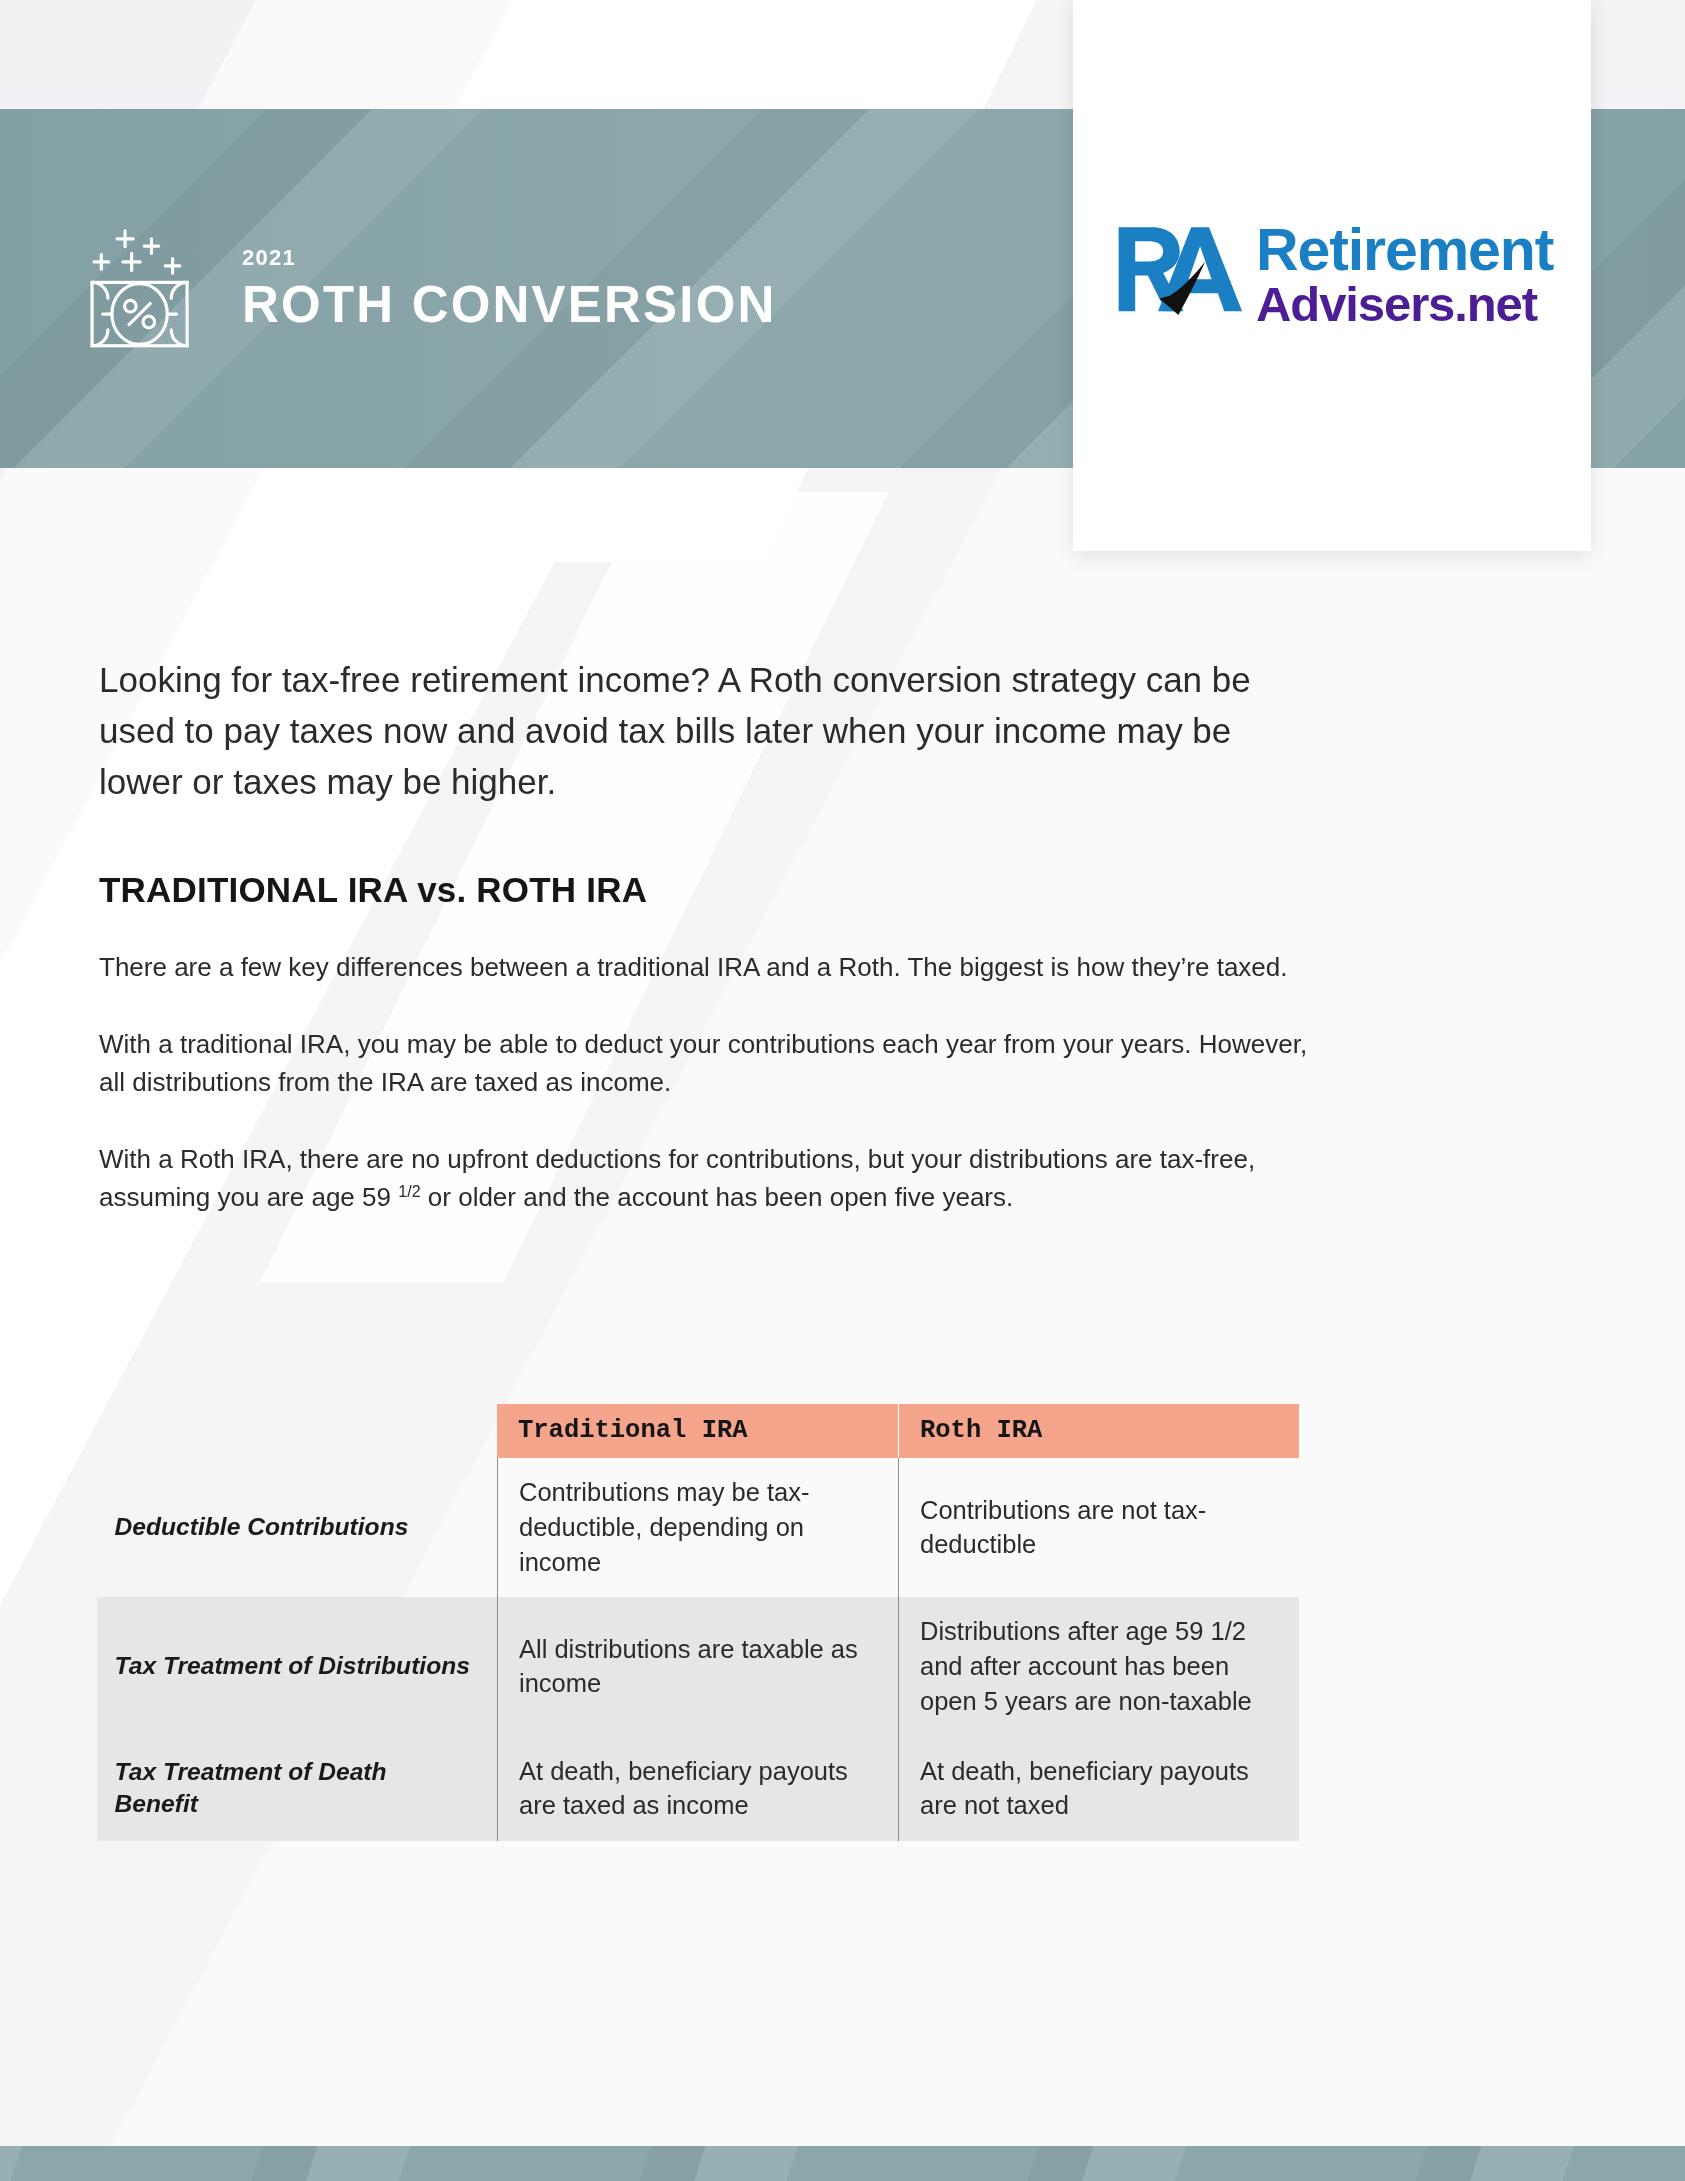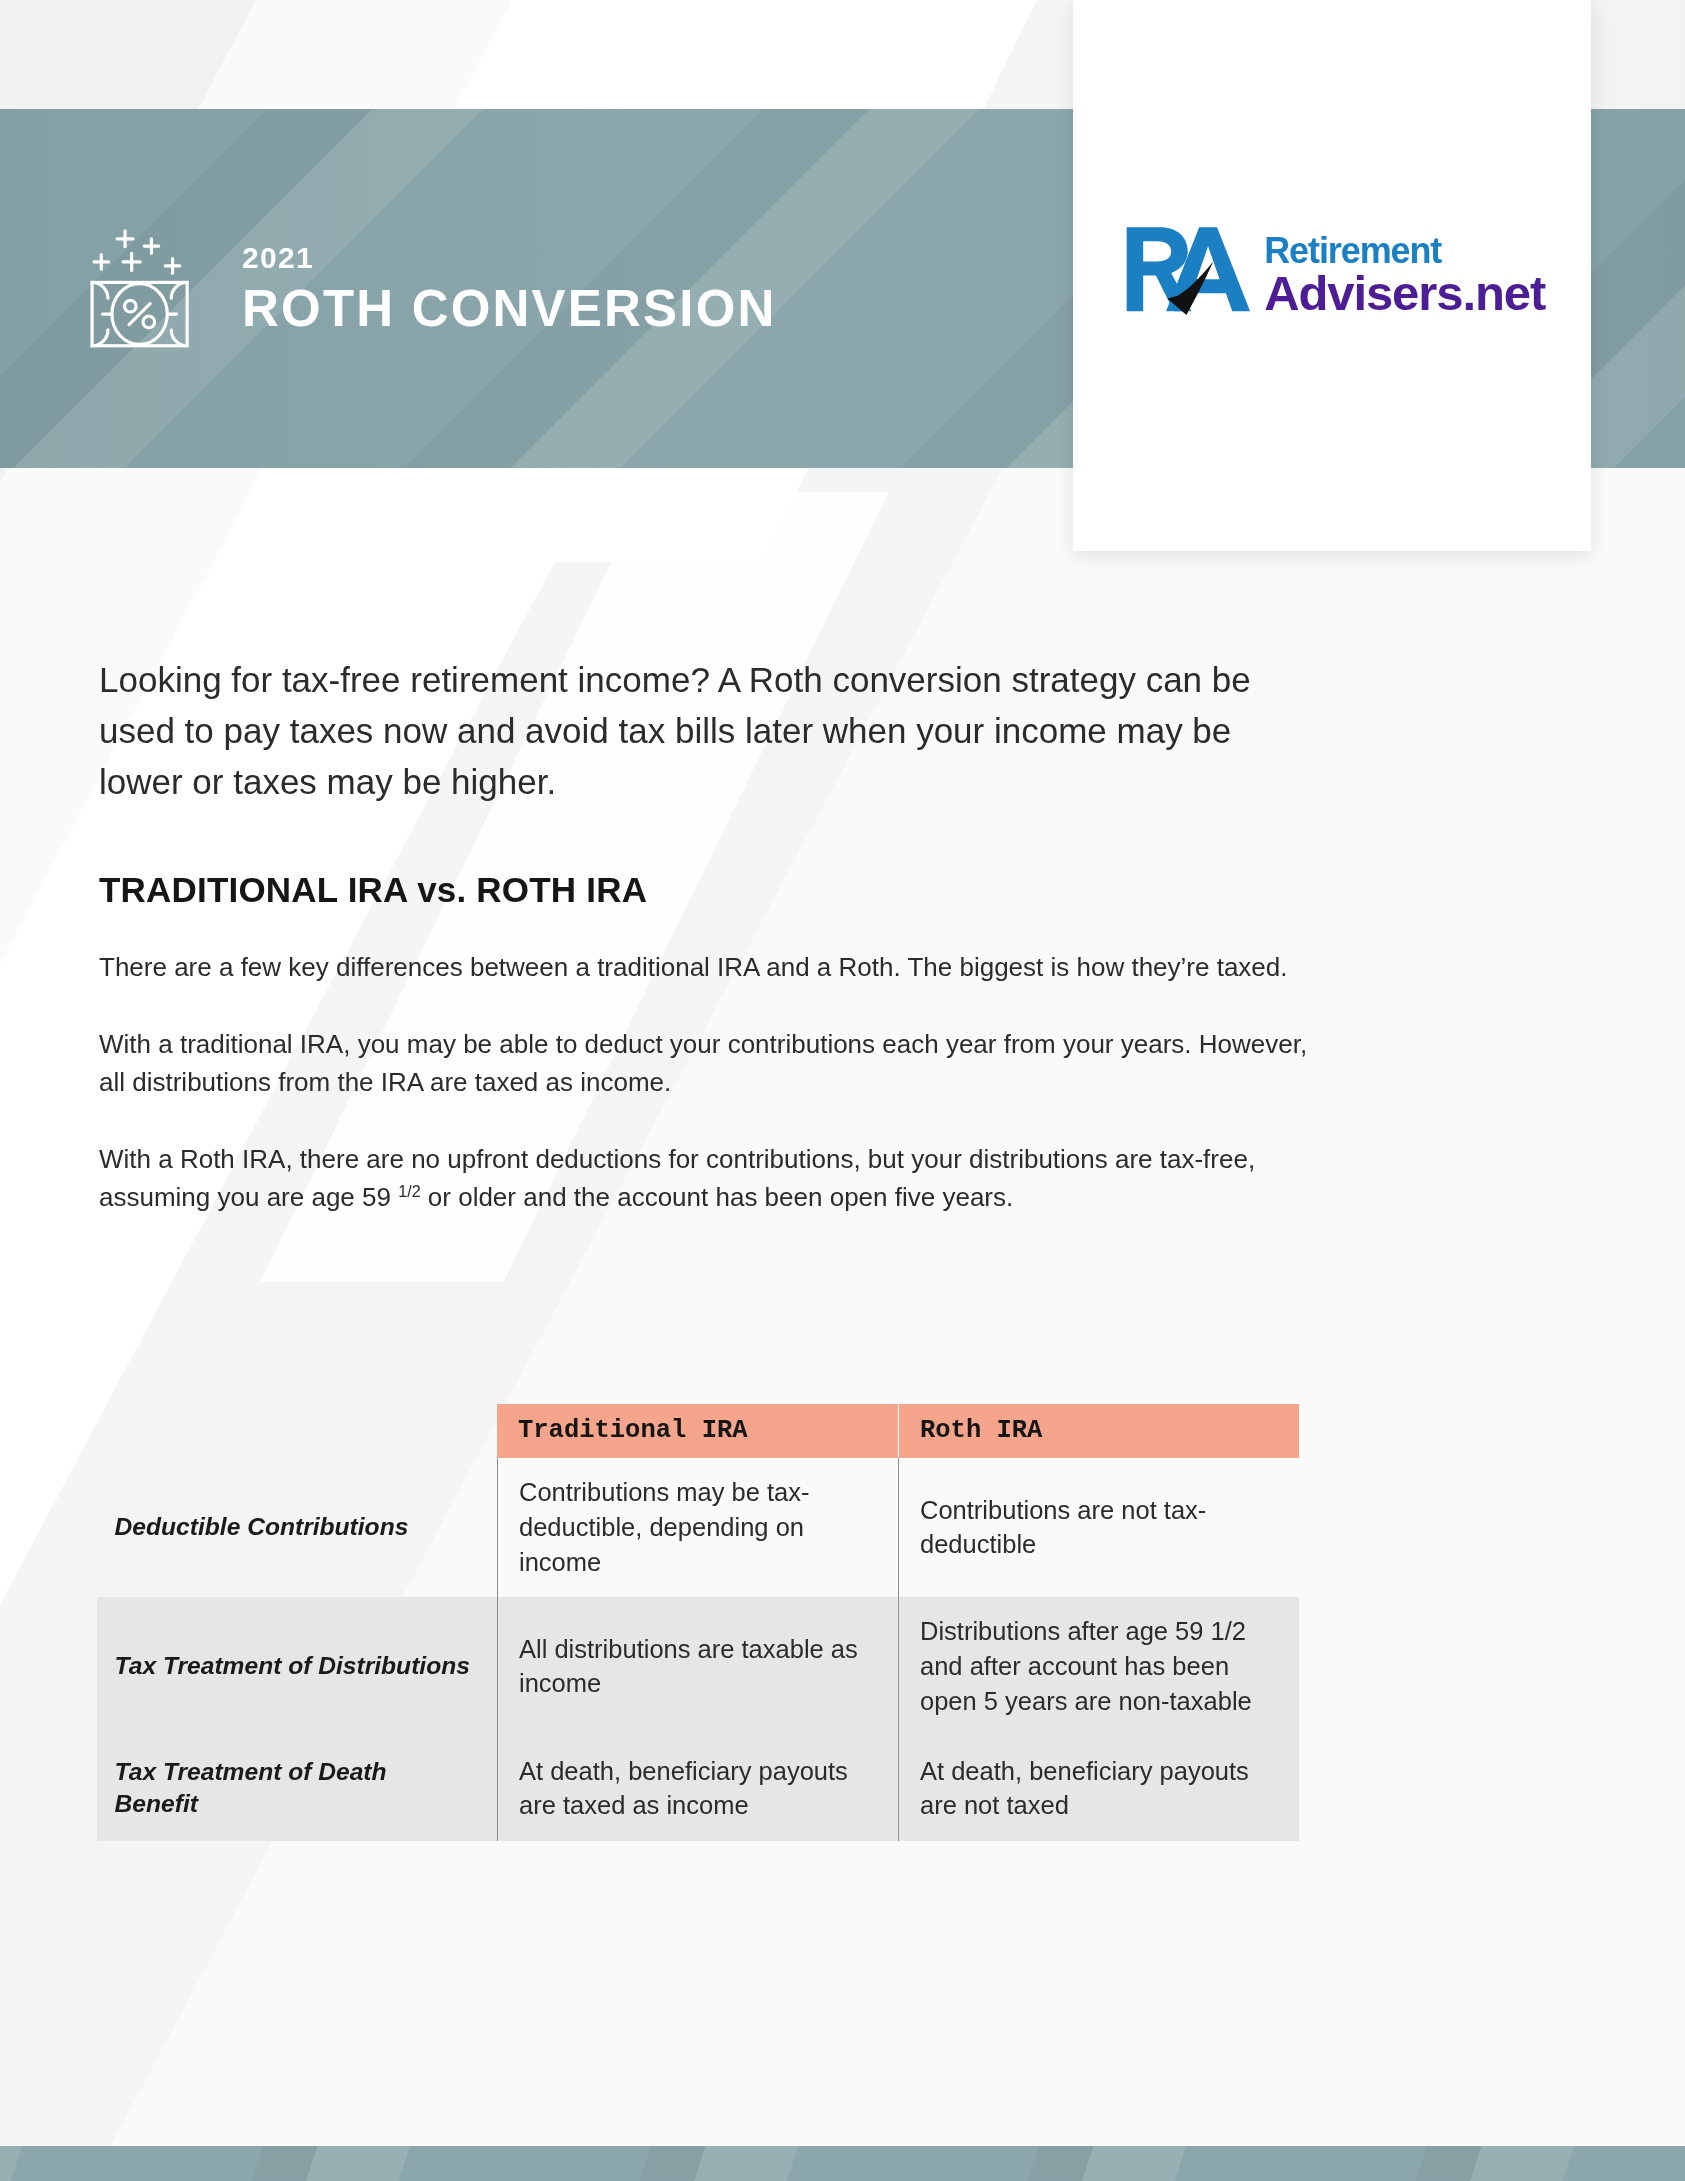--- a/index.html
+++ b/index.html
@@ -83,21 +83,21 @@
     height: 100%;
     display: flex;
     align-items: center;
     gap: 35px;
   }
 
   .money-icon { width: 119px; height: 132px; display: block; flex: none; }
 
   .header-text { color: #ffffff; }
   .header-year {
-    font-size: 30px;
+    font-size: 22px;
     font-weight: bold;
     letter-spacing: 1.3px;
     line-height: 1;
     margin-bottom: 10.5px;
   }
   .header-title {
     font-size: 51px;
     font-weight: bold;
     letter-spacing: 2.2px;
     line-height: 1;
@@ -112,21 +112,21 @@
     background: #ffffff;
     box-shadow: 0 5.3px 19.3px rgba(0,0,0,0.10);
     display: flex;
     align-items: center;
     justify-content: center;
   }
   .logo-wrap { display: flex; align-items: center; gap: 5.3px; }
   .logo-mark { width: 140px; height: 119px; flex: none; }
   .logo-words { line-height: 1; }
   .logo-line1 {
-    font-size: 36px; font-weight: bold; color: #1b7fc4;
+    font-size: 59px; font-weight: bold; color: #1b7fc4;
     letter-spacing: -1.1px; line-height: 0.98;
   }
   .logo-line2 {
     font-size: 49px; font-weight: bold; color: #4c1d95;
     letter-spacing: -1.1px; line-height: 1.0;
   }
 
   
   .content {
     position: absolute;

